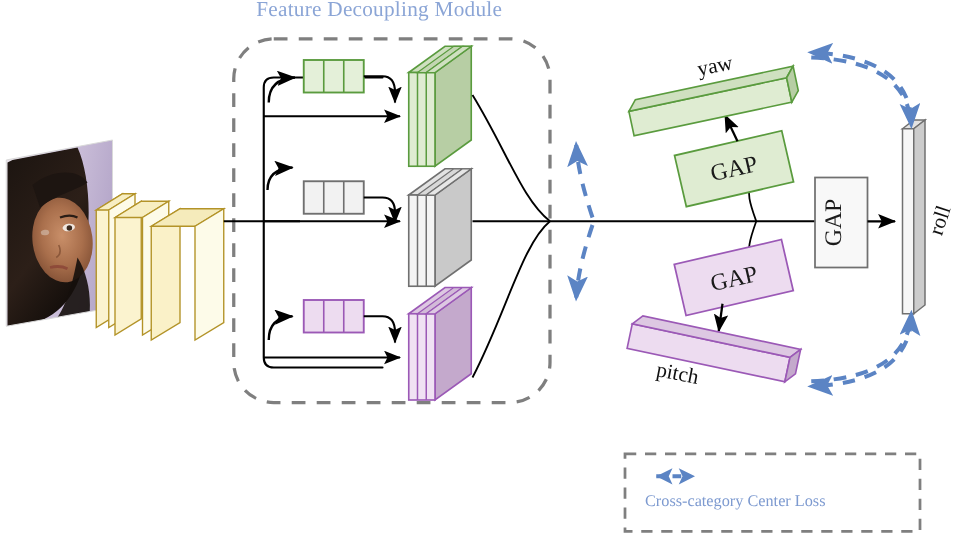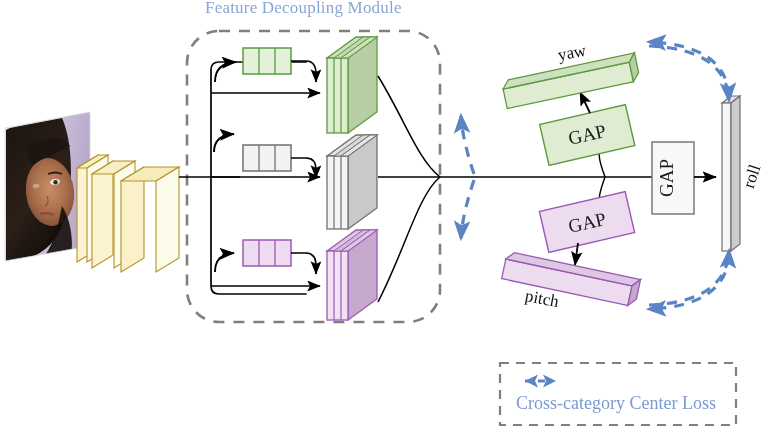--- a/index.html
+++ b/index.html
@@ -2,21 +2,21 @@
 <html><head>
 <meta charset="utf-8">
 <style>
   html,body{margin:0;padding:0;background:#ffffff;}
   body{width:775px;height:432px;overflow:hidden;
        font-family:"Liberation Serif", serif;}
   #root{position:relative;width:775px;height:432px;background:#fff;}
   #svgroot{position:absolute;left:0;top:0;width:775px;height:432px;}
   .lbl{position:absolute;white-space:nowrap;}
   #fdm-title{left:205px;top:-2px;font-size:17px;color:#8ba5d6;letter-spacing:.2px;}
-  #legend-text{left:516px;top:393px;font-size:18px;color:#7d9ad0;}
+  #legend-text{left:516px;top:393px;font-size:13px;color:#7d9ad0;}
   text{font-family:"Liberation Serif", serif;}
 </style>
 </head>
 <body>
 
 <div id="root">
 
   <svg id="svgroot" viewBox="0 0 775 432">
     <defs>
       <marker id="arrowBlack" markerWidth="9" markerHeight="9" refX="7.5" refY="3.2" orient="auto" markerUnits="strokeWidth">

